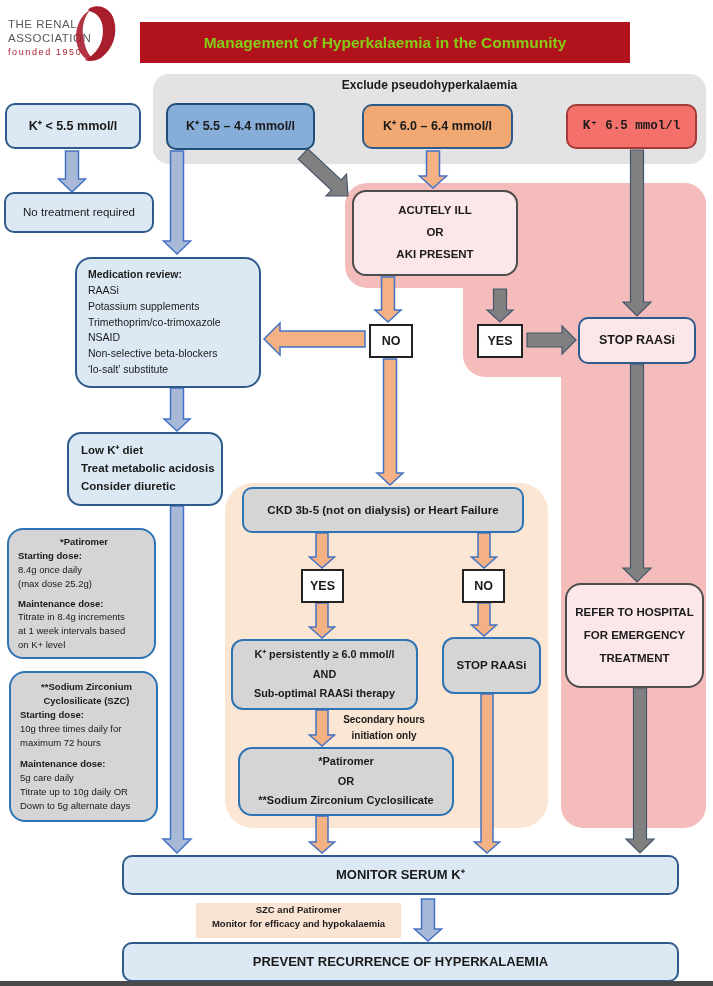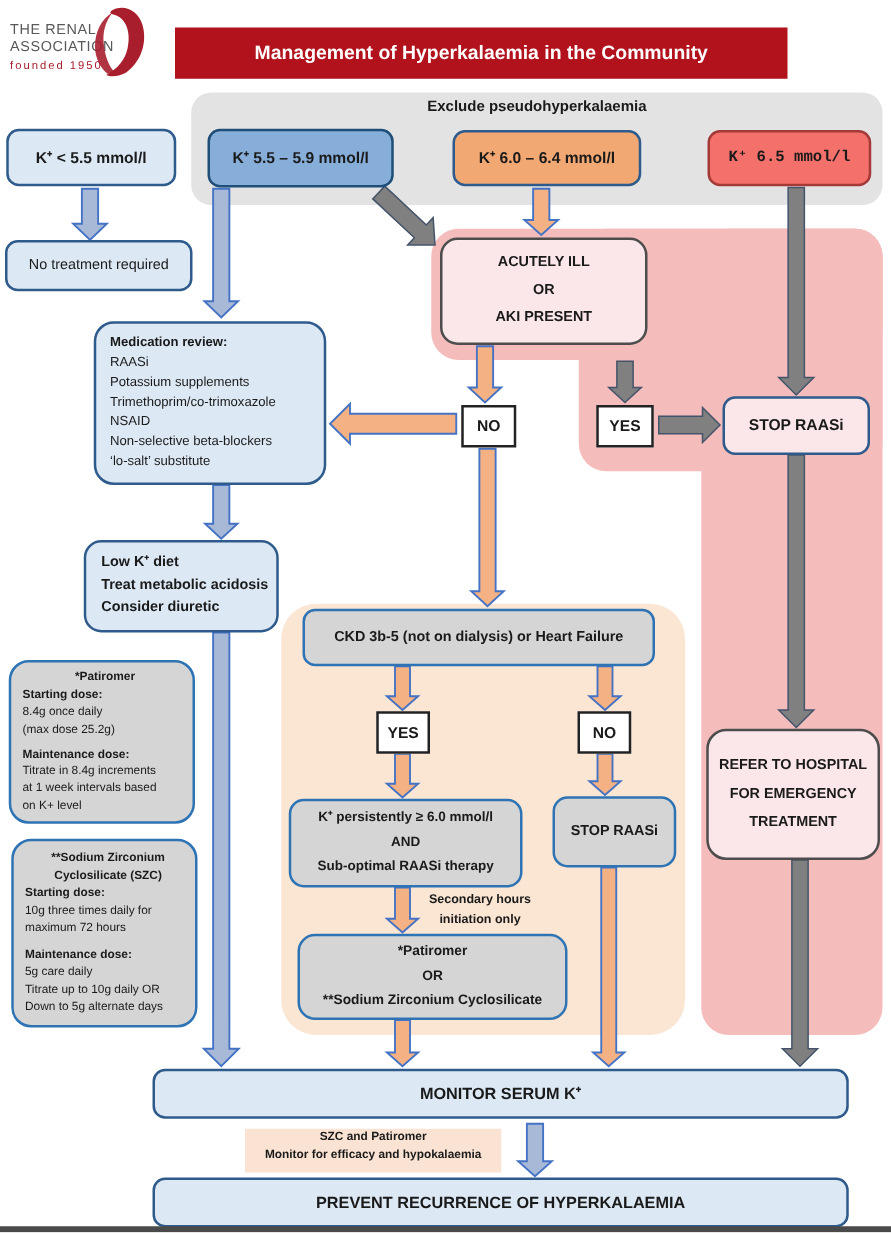--- a/index.html
+++ b/index.html
@@ -33,21 +33,21 @@
   .mblue{background:var(--mid_blue);border:2px solid var(--mid_blue_border);}
   .orangebx{background:var(--orange_fill);border:2px solid var(--blue_border);}
   .redbx{background:var(--red_fill);border:2px solid var(--red_border);font-family:Liberation Mono, monospace;}
   .graybx{background:var(--gray_fill);border:2px solid var(--gray_box_border);}
   .pinkbx{background:var(--pink_box);border:2px solid var(--dark_border);}
   .whitebx{background:#fff;border:2px solid #222;border-radius:0;font-size:12.5px;}
   .ar-blue{fill:var(--arrow_blue);stroke:var(--arrow_outline);stroke-width:1.5;}
   .ar-orange{fill:var(--arrow_orange);stroke:var(--arrow_outline);stroke-width:1.5;}
   .ar-gray{fill:var(--arrow_gray);stroke:var(--arrow_gray_outline);stroke-width:1.2;}
   #title-banner{left:140px;top:22px;width:490px;height:41px;background:var(--banner_red);
-      color:#ffffff;font-weight:bold;font-size:15.5px;display:flex;align-items:center;justify-content:center;z-index:2;}
+      color:#84cc16;font-weight:bold;font-size:15.5px;display:flex;align-items:center;justify-content:center;z-index:2;}
   #exclude-band{left:153px;top:74px;width:553px;height:90px;background:var(--band_gray);border-radius:16px;z-index:1;}
   #exclude-label{left:153px;top:78px;width:553px;text-align:center;font-weight:bold;font-size:12px;z-index:2;}
   #logo-text{left:8px;top:18px;z-index:2;color:var(--logo_gray);font-size:11.5px;letter-spacing:.5px;line-height:1.18;}
   #logo-tagline{color:var(--logo_red);font-size:9px;letter-spacing:1.6px;margin-top:2px;}
   .pink{background:var(--pink_panel);border-radius:22px;z-index:1;}
   #peach-panel{left:225px;top:483px;width:323px;height:345px;background:var(--peach_panel);border-radius:28px;z-index:1;}
   #secondary-label{left:338px;top:712px;width:92px;z-index:4;font-weight:bold;font-size:10px;line-height:1.55;text-align:center;}
   #note-box{left:196px;top:903px;width:205px;height:35px;background:var(--note_peach);z-index:2;
       display:flex;flex-direction:column;justify-content:flex-start;text-align:center;font-weight:bold;font-size:9.5px;line-height:1.5;}
   #bottom-bar{left:0;top:981px;width:713px;height:5px;background:#4a4a4a;z-index:5;}
@@ -99,21 +99,21 @@
       <polygon points="478.0,533.0 478.0,557.0 471.5,557.0 484.0,568.0 496.5,557.0 490.0,557.0 490.0,533.0" class="ar-orange"></polygon>
       <polygon points="316.0,603.0 316.0,627.0 309.5,627.0 322.0,638.0 334.5,627.0 328.0,627.0 328.0,603.0" class="ar-orange"></polygon>
       <polygon points="478.0,603.0 478.0,625.0 471.5,625.0 484.0,636.0 496.5,625.0 490.0,625.0 490.0,603.0" class="ar-orange"></polygon>
       <polygon points="316.0,710.0 316.0,735.0 309.5,735.0 322.0,746.0 334.5,735.0 328.0,735.0 328.0,710.0" class="ar-orange"></polygon>
       <polygon points="316.0,816.0 316.0,842.0 309.5,842.0 322.0,853.0 334.5,842.0 328.0,842.0 328.0,816.0" class="ar-orange"></polygon>
       <polygon points="481.0,694.0 481.0,842.0 474.5,842.0 487.0,853.0 499.5,842.0 493.0,842.0 493.0,694.0" class="ar-orange"></polygon>
       <polygon points="421.5,899.0 421.5,929.0 414.5,929.0 428.0,941.0 441.5,929.0 434.5,929.0 434.5,899.0" class="ar-blue"></polygon>
     </svg>
 
   <div class="bx lblue" style="left:5px;top:103px;width:136px;height:46px;font-size:12.5px">K⁺ &lt; 5.5 mmol/l</div>
-  <div class="bx mblue" style="left:166px;top:103px;width:149px;height:47px;font-size:12.5px">K⁺ 5.5 – 5.9 mmol/l</div>
+  <div class="bx mblue" style="left:166px;top:103px;width:149px;height:47px;font-size:12.5px">K⁺ 5.5 – 4.4 mmol/l</div>
   <div class="bx orangebx" style="left:362px;top:104px;width:151px;height:45px;font-size:12.5px">K⁺ 6.0 – 6.4 mmol/l</div>
   <div class="bx redbx" style="left:566px;top:104px;width:131px;height:45px;font-size:12.5px">K⁺ 6.5 mmol/l</div>
 
   <div class="bx lblue" style="left:4px;top:192px;width:150px;height:41px;font-size:11.5px;font-weight:normal">No treatment required</div>
 
   <div class="bx lblue left reg" style="left:75px;top:257px;width:186px;height:131px;font-size:10.5px;line-height:1.5;padding:8px 6px 8px 11px;border-radius:16px">
       <div class="b">Medication review:</div>
       <div>RAASi</div>
       <div>Potassium supplements</div>
       <div>Trimethoprim/co-trimoxazole</div>

